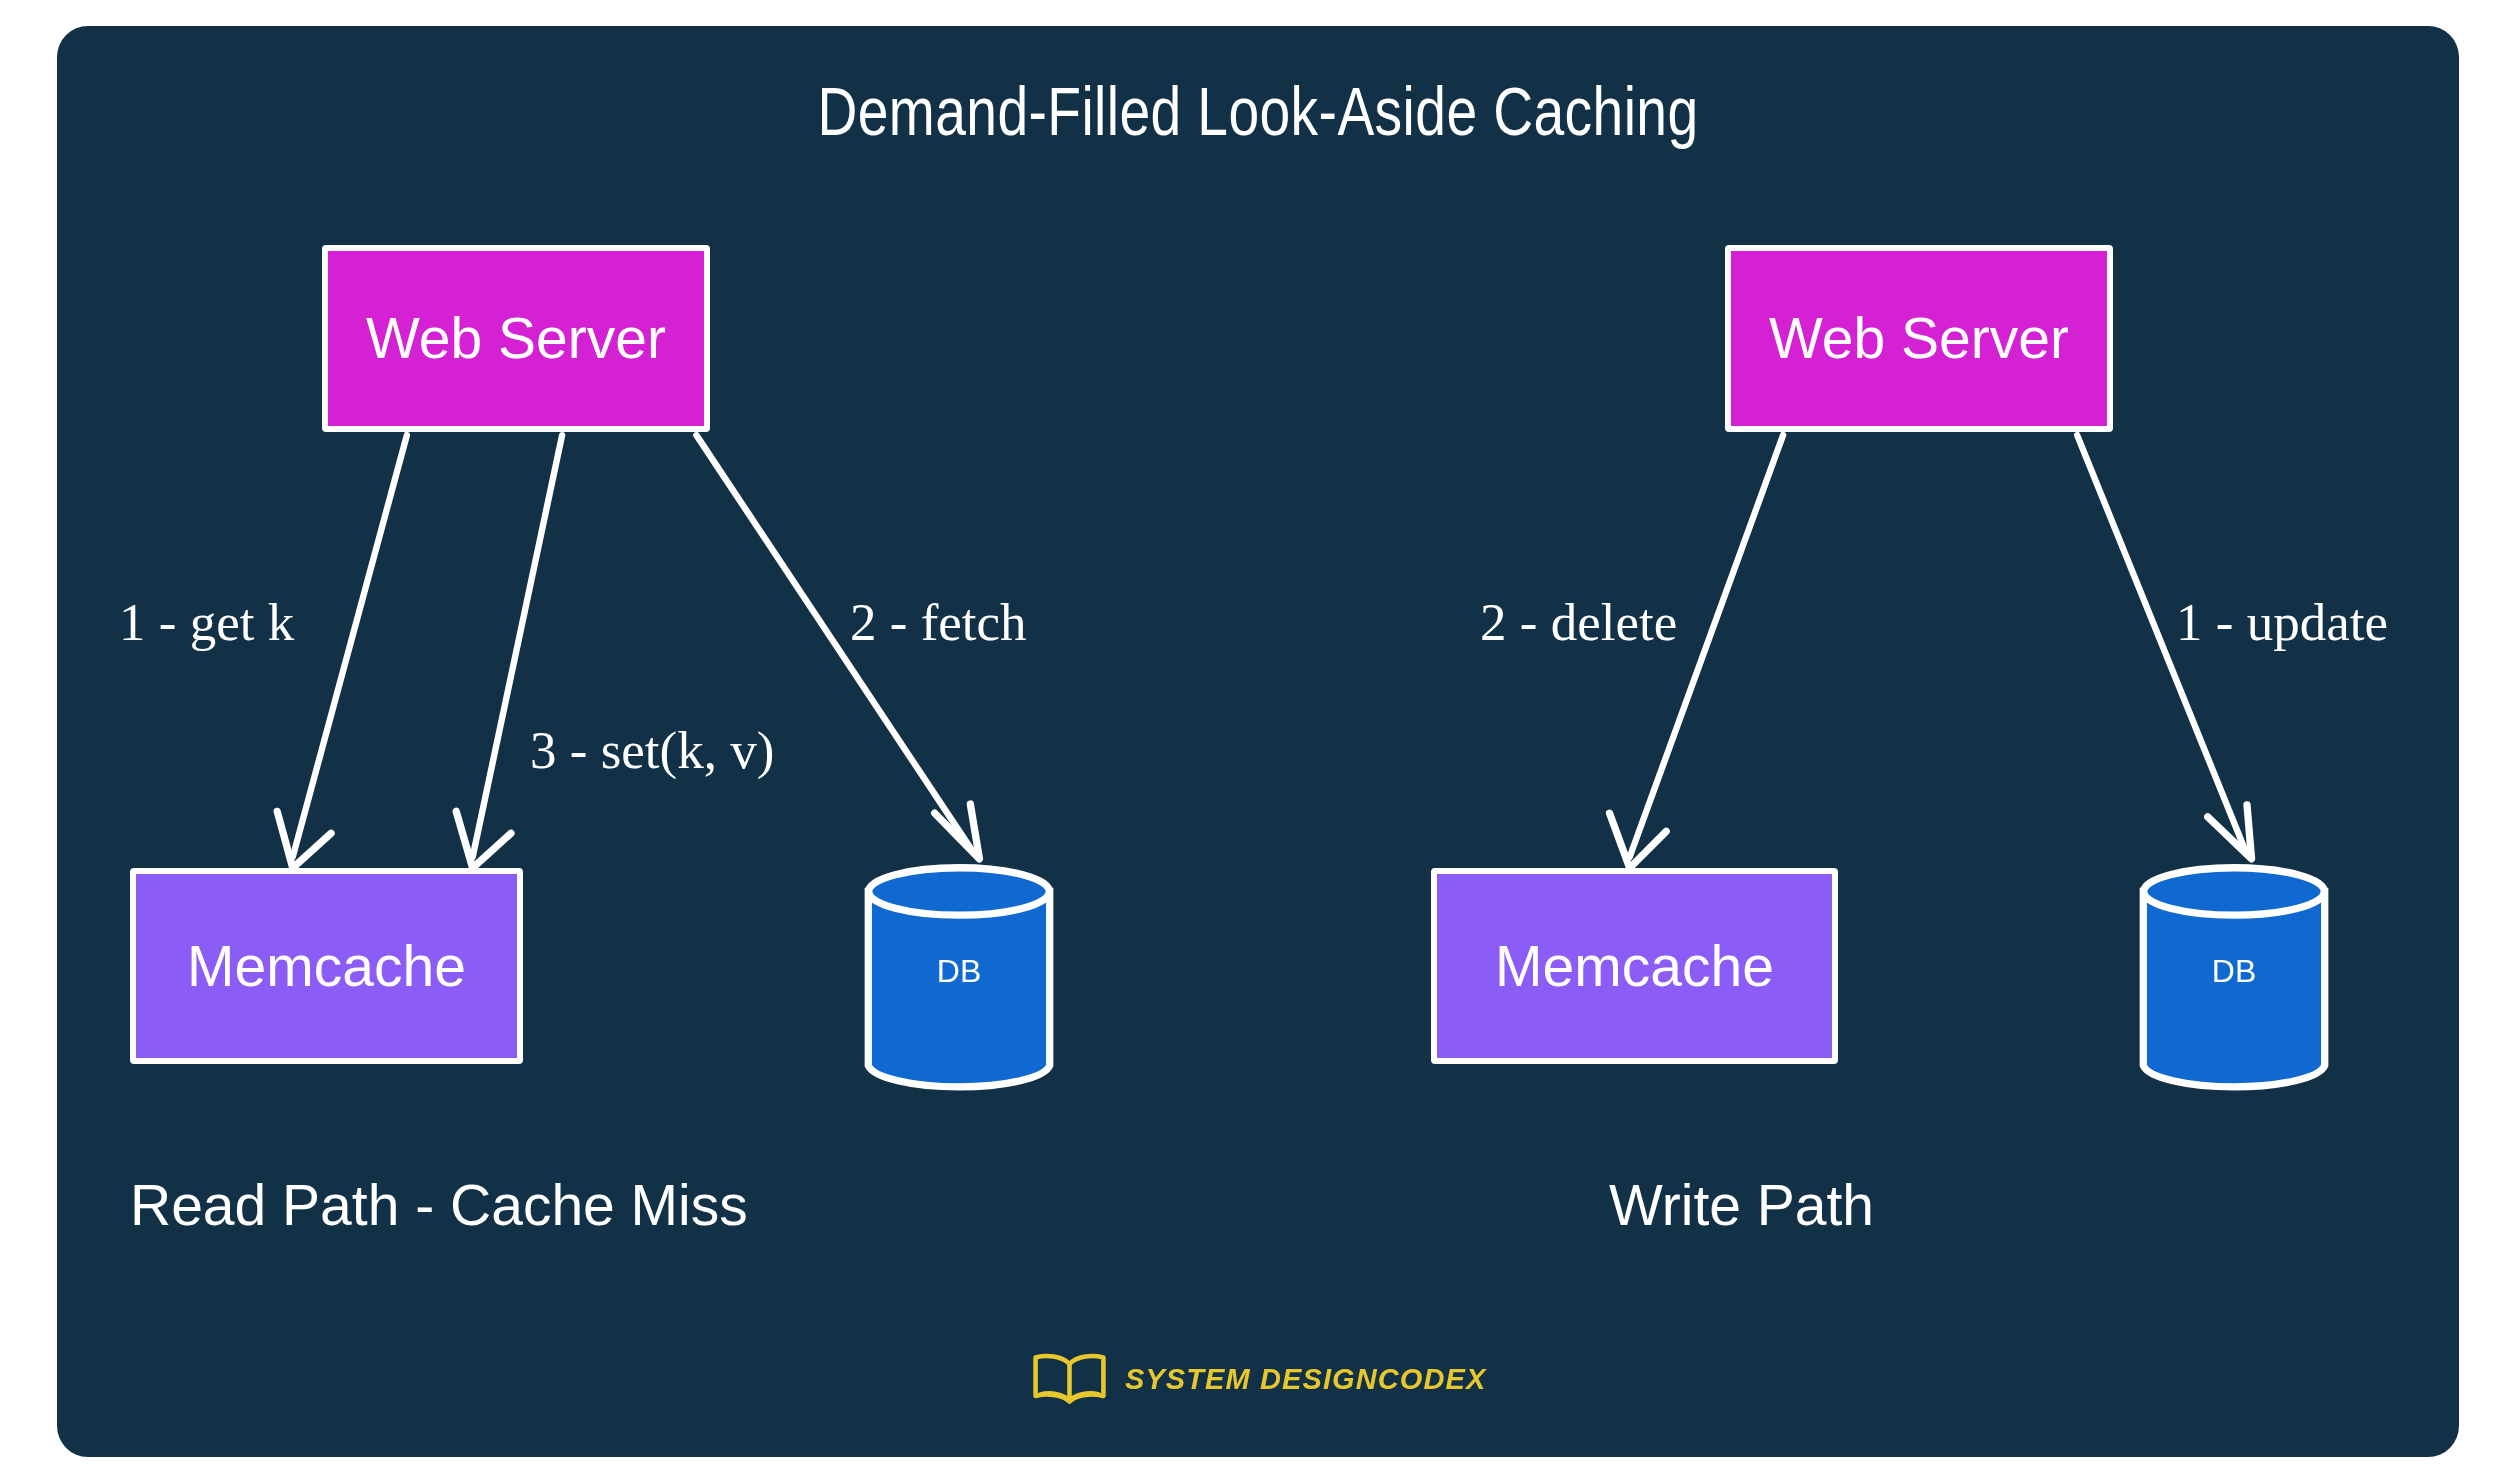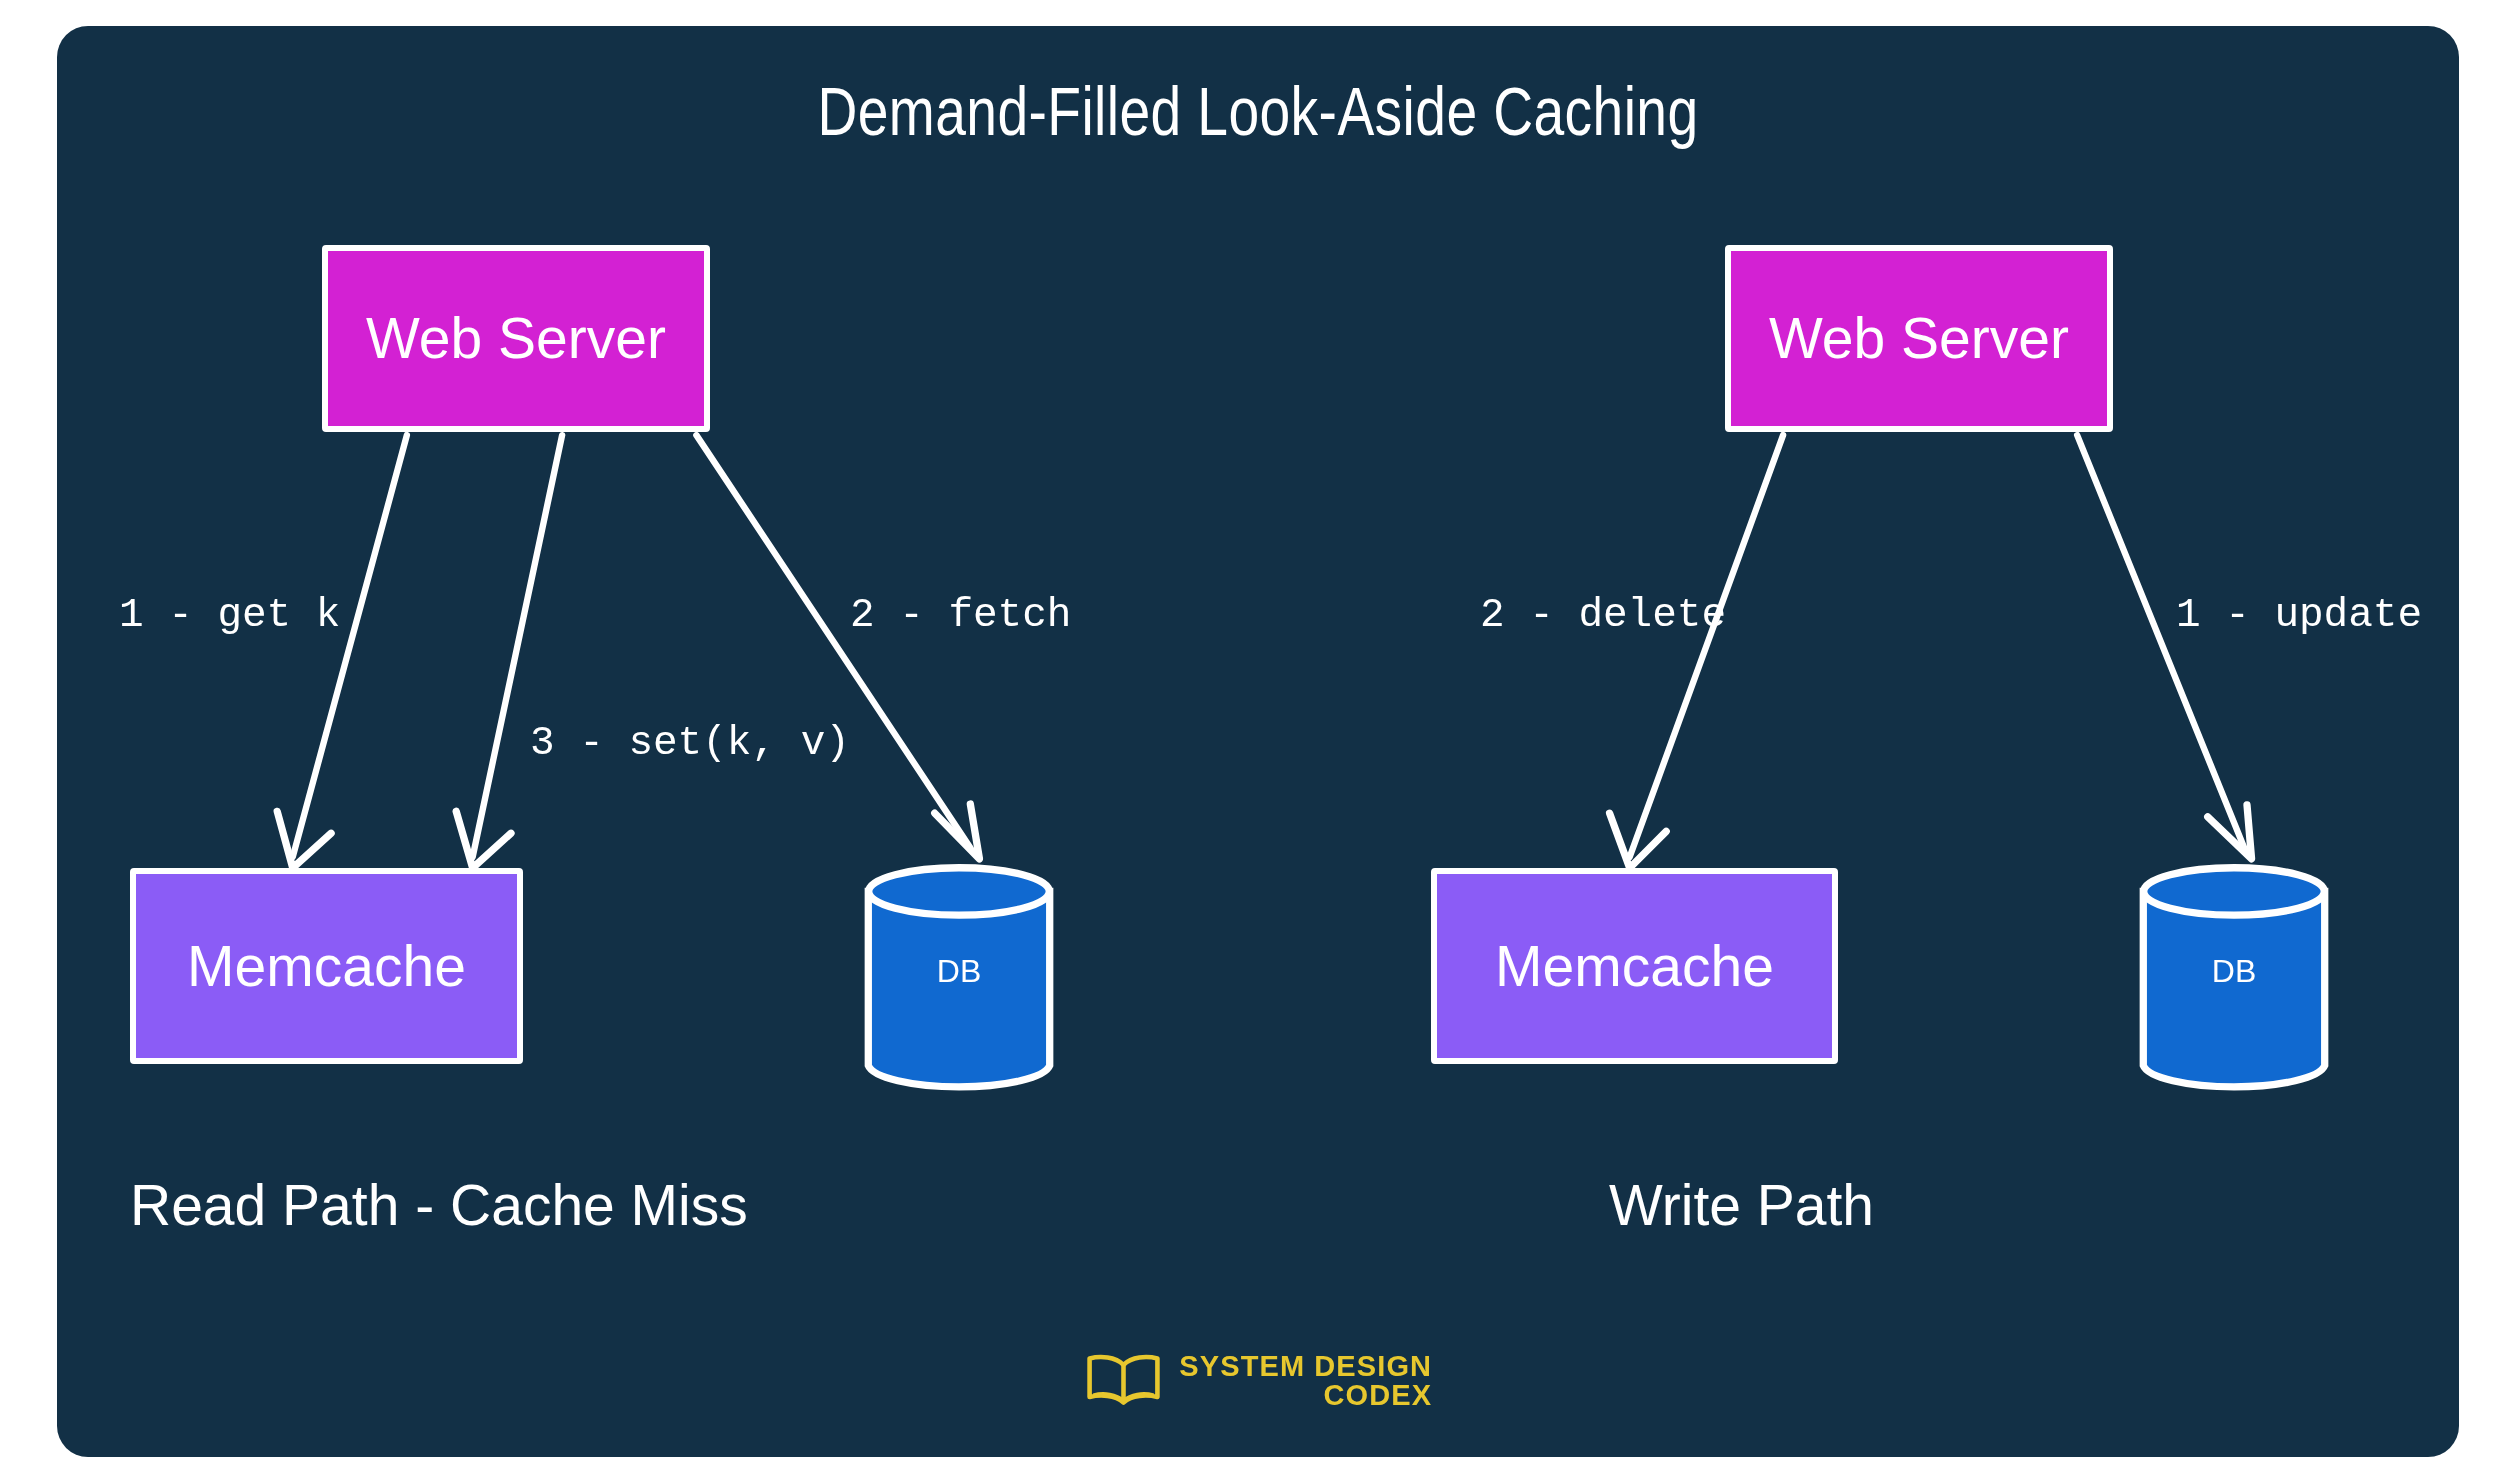--- a/index.html
+++ b/index.html
@@ -99,22 +99,22 @@
     color: #ffffff;
     font-family: "Liberation Sans", sans-serif;
     font-size: 32px;
     white-space: nowrap;
   }
 
   
   .edge-label {
     position: absolute;
     color: #ffffff;
-    font-family: Liberation Mono, monospace;
-    font-size: 41px;
+    font-family: Liberation Serif, serif;
+    font-size: 53px;
     white-space: nowrap;
   }
 
   
   .caption {
     position: absolute;
     color: #ffffff;
     font-family: "Liberation Sans", sans-serif;
     font-size: 57px;
     white-space: nowrap;
@@ -127,23 +127,24 @@
     left: 0;
     top: 1326px;
     width: 2402px;
     display: flex;
     align-items: center;
     justify-content: center;
     gap: 16.4px;
   }
   #logo-text {
     display: flex;
-    flex-direction: column;
-    align-items: flex-end;
+    flex-direction: row;
+    align-items: flex-start;
     line-height: 1.0;
+    font-style: italic;
   }
   .logo-line {
     color: #e7c72e;
     font-family: "Liberation Sans", sans-serif;
     font-weight: bold;
     font-size: 29px;
     letter-spacing: 1.1px;
     white-space: nowrap;
   }
 </style>

